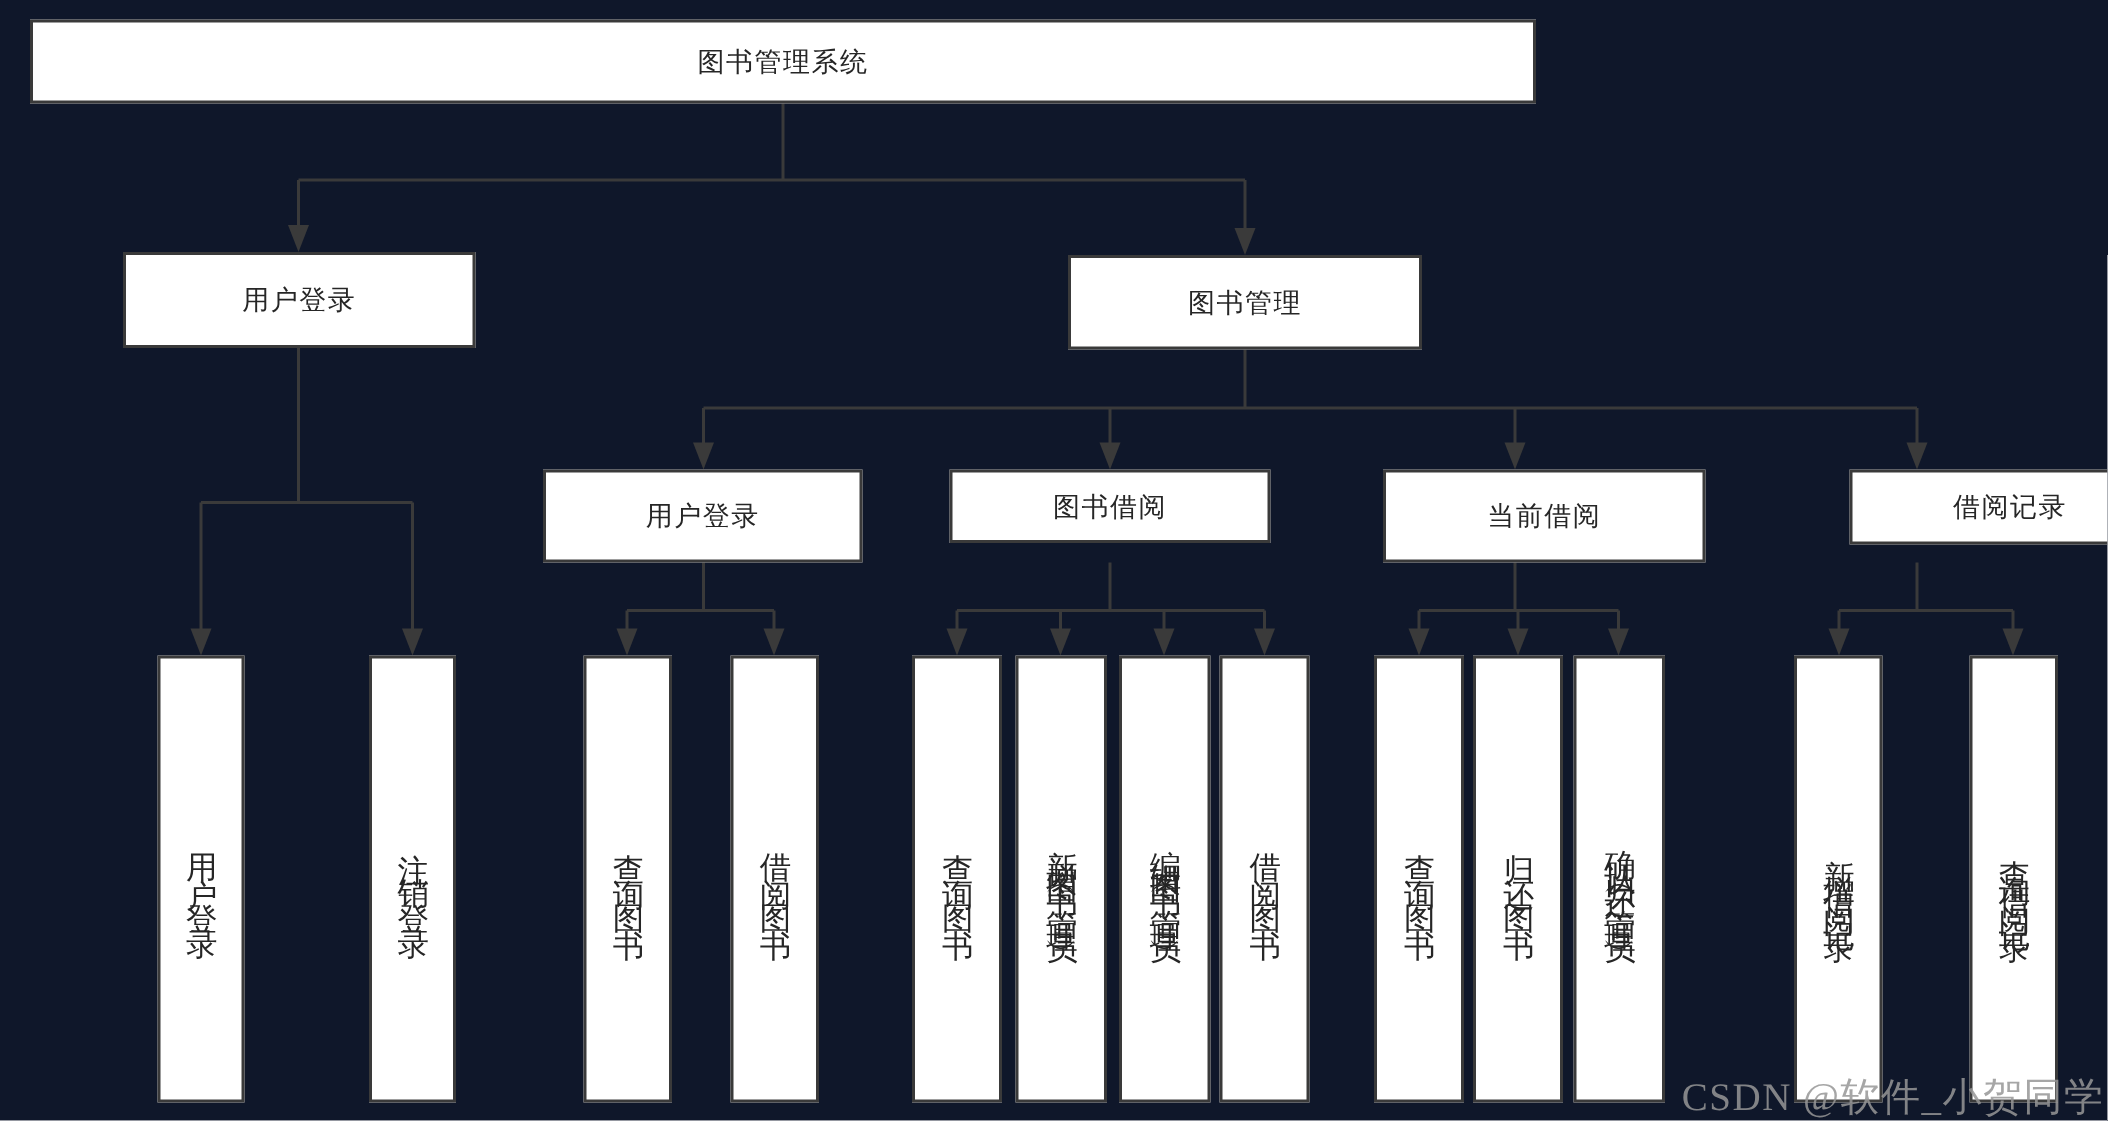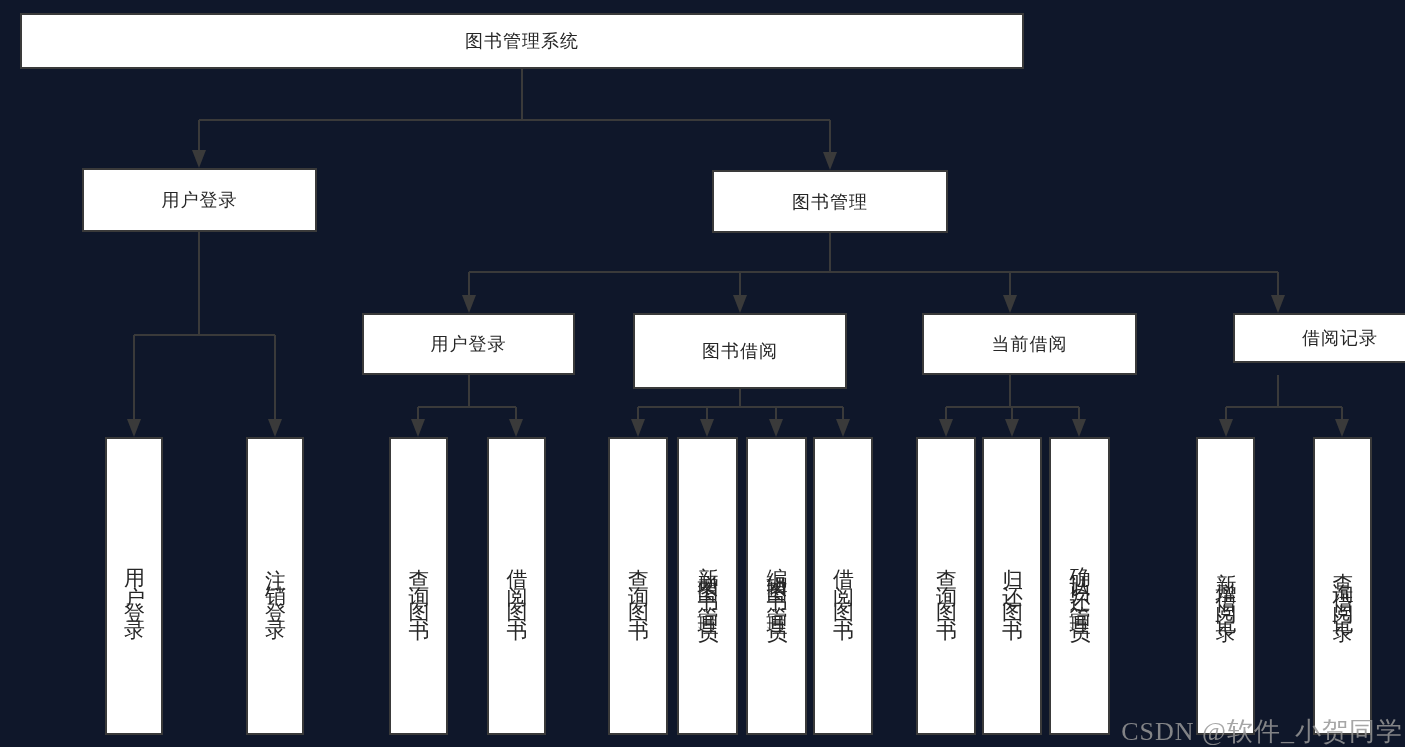--- a/index.html
+++ b/index.html
@@ -121,21 +121,21 @@
   <div class="node h" style="left:82px; top:168px; width:235px; height:64px;">
     <span>用户登录</span>
   </div>
   <div class="node h" style="left:712px; top:170px; width:236px; height:63px;">
     <span>图书管理</span>
   </div>
 
   <div class="node h" style="left:362px; top:313px; width:213px; height:62px;">
     <span>用户登录</span>
   </div>
-  <div class="node h" style="left:633px; top:313px; width:214px; height:76px;">
+  <div class="node h" style="left:633px; top:313px; width:214px; height:49px;">
     <span>图书借阅</span>
   </div>
   <div class="node h" style="left:922px; top:313px; width:215px; height:62px;">
     <span>当前借阅</span>
   </div>
   <div class="node h" style="left:1233px; top:313px; width:214px; height:50px;">
     <span>借阅记录</span>
   </div>
 
   <div class="node v sp-lg" style="left:105px; top:437px; width:58px; height:298px;">

